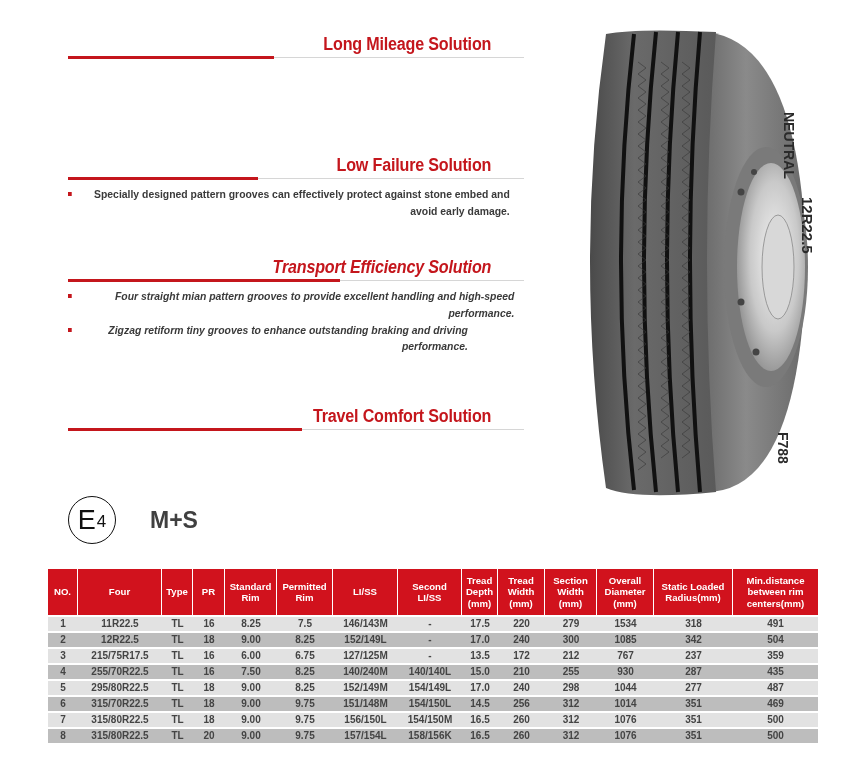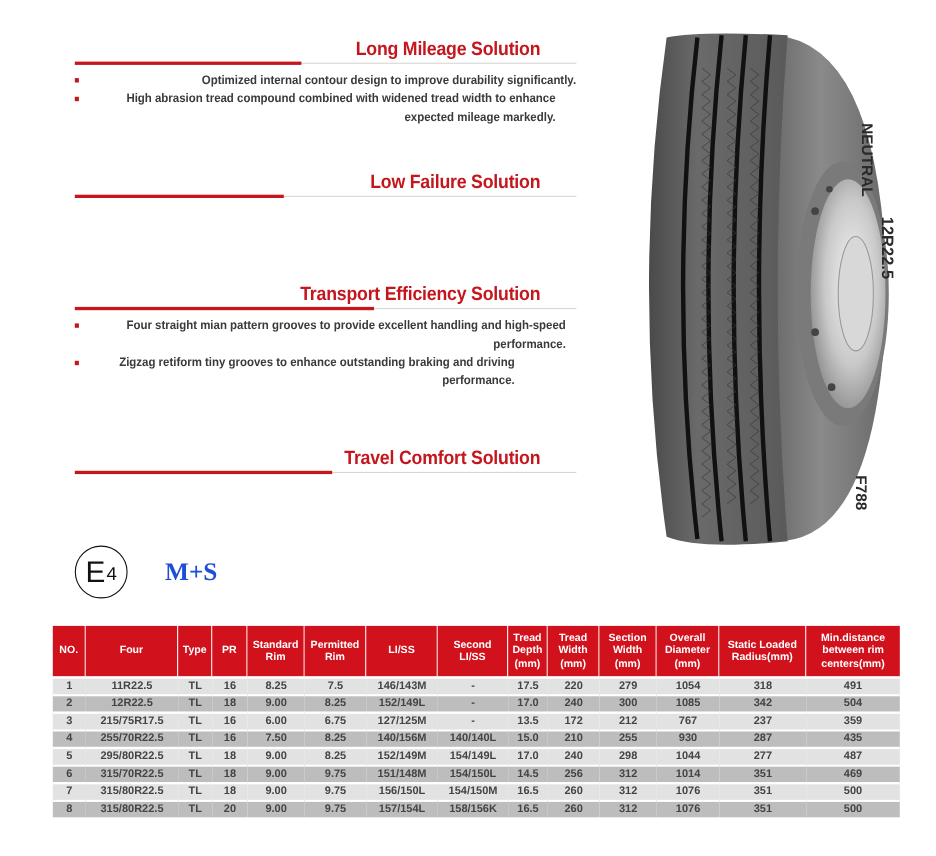--- a/index.html
+++ b/index.html
@@ -26,21 +26,21 @@
     position: absolute; left: 0; top: 6px; width: 4px; height: 4px; background: #c4161c;
   }
 
   .cert { position: absolute; left: 68px; top: 496px; display: flex; align-items: center; }
   .e4 {
     width: 48px; height: 48px; border: 1.5px solid #111; border-radius: 50%;
     display: flex; align-items: center; justify-content: center;
     font-size: 27px; color: #111; font-family: "Liberation Sans", sans-serif;
   }
   .e4 .num { font-size: 17px; margin-left: 1px; margin-top: 4px; }
-  .ms { margin-left: 34px; font-size: 23px; font-weight: bold; color: #1d4ed8; font-family: Liberation Serif, serif; }
+  .ms { margin-left: 34px; font-size: 23px; font-weight: bold; color: #404040; }
 
   .tire { position: absolute; left: 566px; top: 22px; width: 248px; height: 478px; }
 
   table.spec {
     position: absolute; left: 48px; top: 569px; width: 770px;
     border-collapse: separate; border-spacing: 0; table-layout: fixed;
     font-family: "Liberation Sans", sans-serif;
   }
   table.spec th {
     background: #d1121d; color: #fff; font-weight: bold; font-size: 9.6px;
@@ -57,35 +57,34 @@
 </style>
 </head>
 <body>
 
 <div class="section" style="top:34px;">
   <div class="section-title">Long Mileage Solution</div>
   <div class="title-rule">
       <div class="gray"></div>
       <div class="red" style="width:206px;"></div>
     </div>
-  <div class="bullets">
-    <div class="bullet"><span class="sq"></span><span>Optimized internal contour design to improve durability significantly.</span></div>
-    <div class="bullet" style="width:470px;"><span class="sq"></span><span>High abrasion tread compound combined with widened tread width to enhance expected mileage markedly.</span></div>
-  </div>
 </div>
 
 <div class="section" style="top:155px;">
   <div class="section-title">Low Failure Solution</div>
   <div class="title-rule">
       <div class="gray"></div>
       <div class="red" style="width:190px;"></div>
     </div>
-</div>
-
-<div class="section" style="top:257px;">
+  <div class="bullets">
+    <div class="bullet" style="width:475px;"><span class="sq"></span><span>Specially designed pattern grooves can effectively protect against stone embed and avoid early damage.</span></div>
+  </div>
+</div>
+
+<div class="section" style="top:257px;font-style:italic;">
   <div class="section-title">Transport Efficiency Solution</div>
   <div class="title-rule">
       <div class="gray"></div>
       <div class="red" style="width:272px;"></div>
     </div>
   <div class="bullets">
     <div class="bullet" style="width:480px;"><span class="sq"></span><span>Four straight mian pattern grooves to provide excellent handling and high-speed performance.</span></div>
     <div class="bullet" style="width:430px;"><span class="sq"></span><span>Zigzag retiform tiny grooves to enhance outstanding braking and driving performance.</span></div>
   </div>
 </div>
@@ -194,21 +193,21 @@
         <td>11R22.5</td>
         <td>TL</td>
         <td>16</td>
         <td>8.25</td>
         <td>7.5</td>
         <td>146/143M</td>
         <td>-</td>
         <td>17.5</td>
         <td>220</td>
         <td>279</td>
-        <td>1054</td>
+        <td>1534</td>
         <td>318</td>
         <td>491</td>
       </tr>
       <tr class="even">
         <td>2</td>
         <td>12R22.5</td>
         <td>TL</td>
         <td>18</td>
         <td>9.00</td>
         <td>8.25</td>
@@ -237,21 +236,21 @@
         <td>237</td>
         <td>359</td>
       </tr>
       <tr class="even">
         <td>4</td>
         <td>255/70R22.5</td>
         <td>TL</td>
         <td>16</td>
         <td>7.50</td>
         <td>8.25</td>
-        <td>140/156M</td>
+        <td>140/240M</td>
         <td>140/140L</td>
         <td>15.0</td>
         <td>210</td>
         <td>255</td>
         <td>930</td>
         <td>287</td>
         <td>435</td>
       </tr>
       <tr class="odd">
         <td>5</td>

